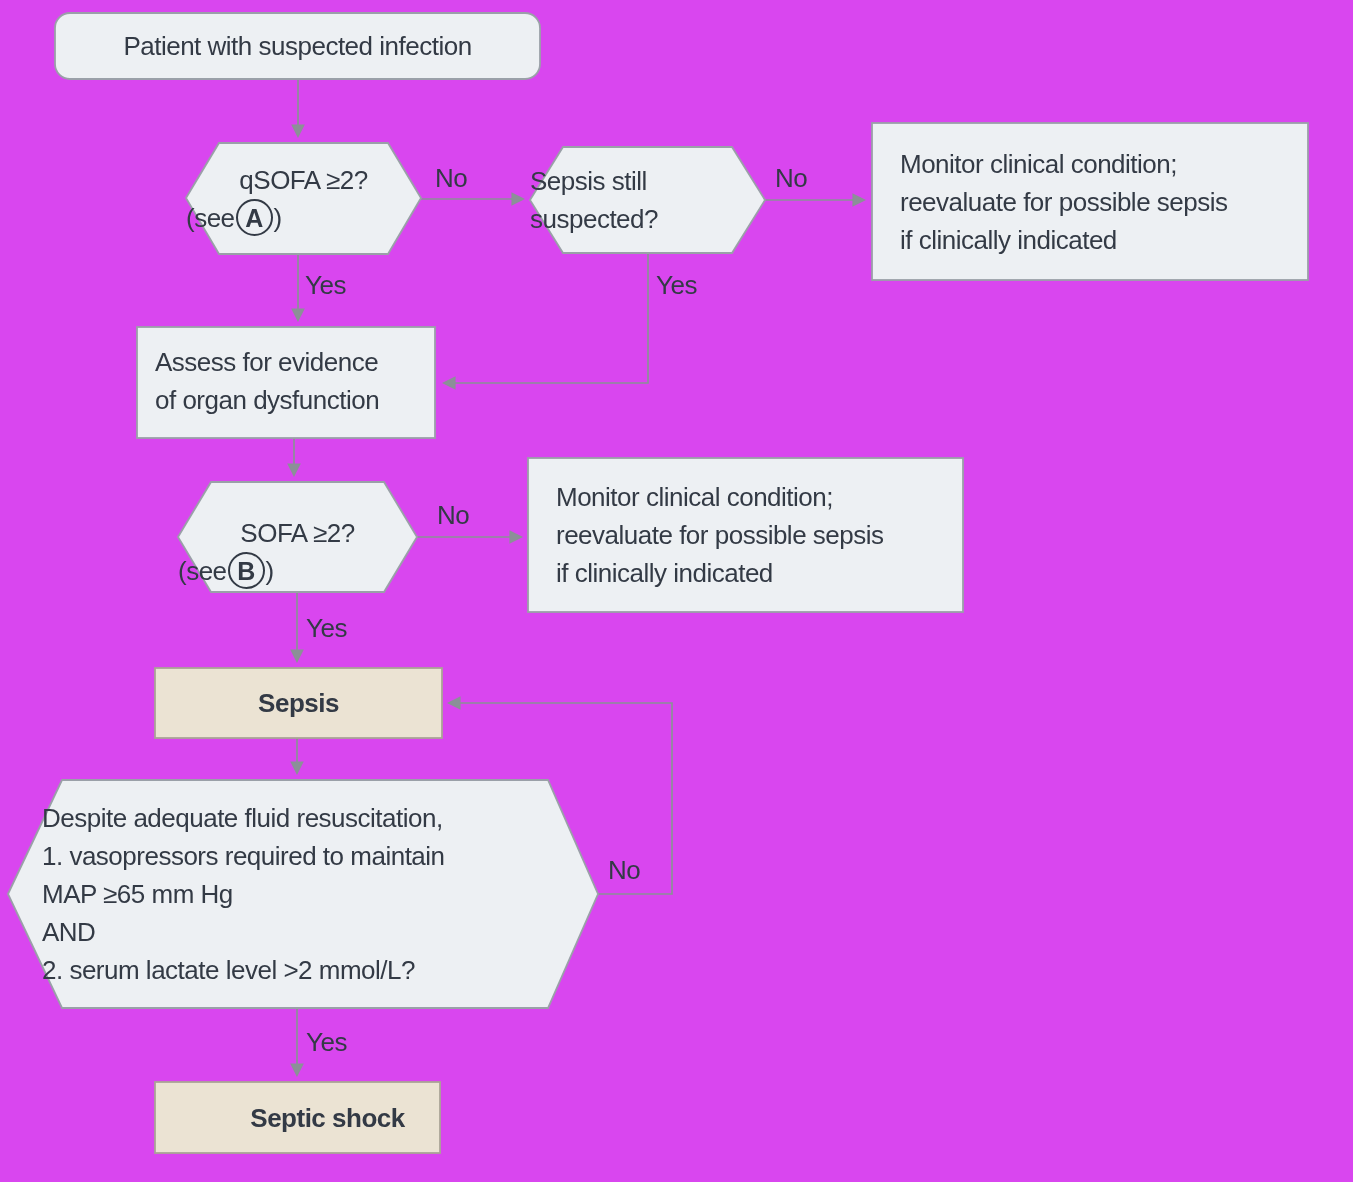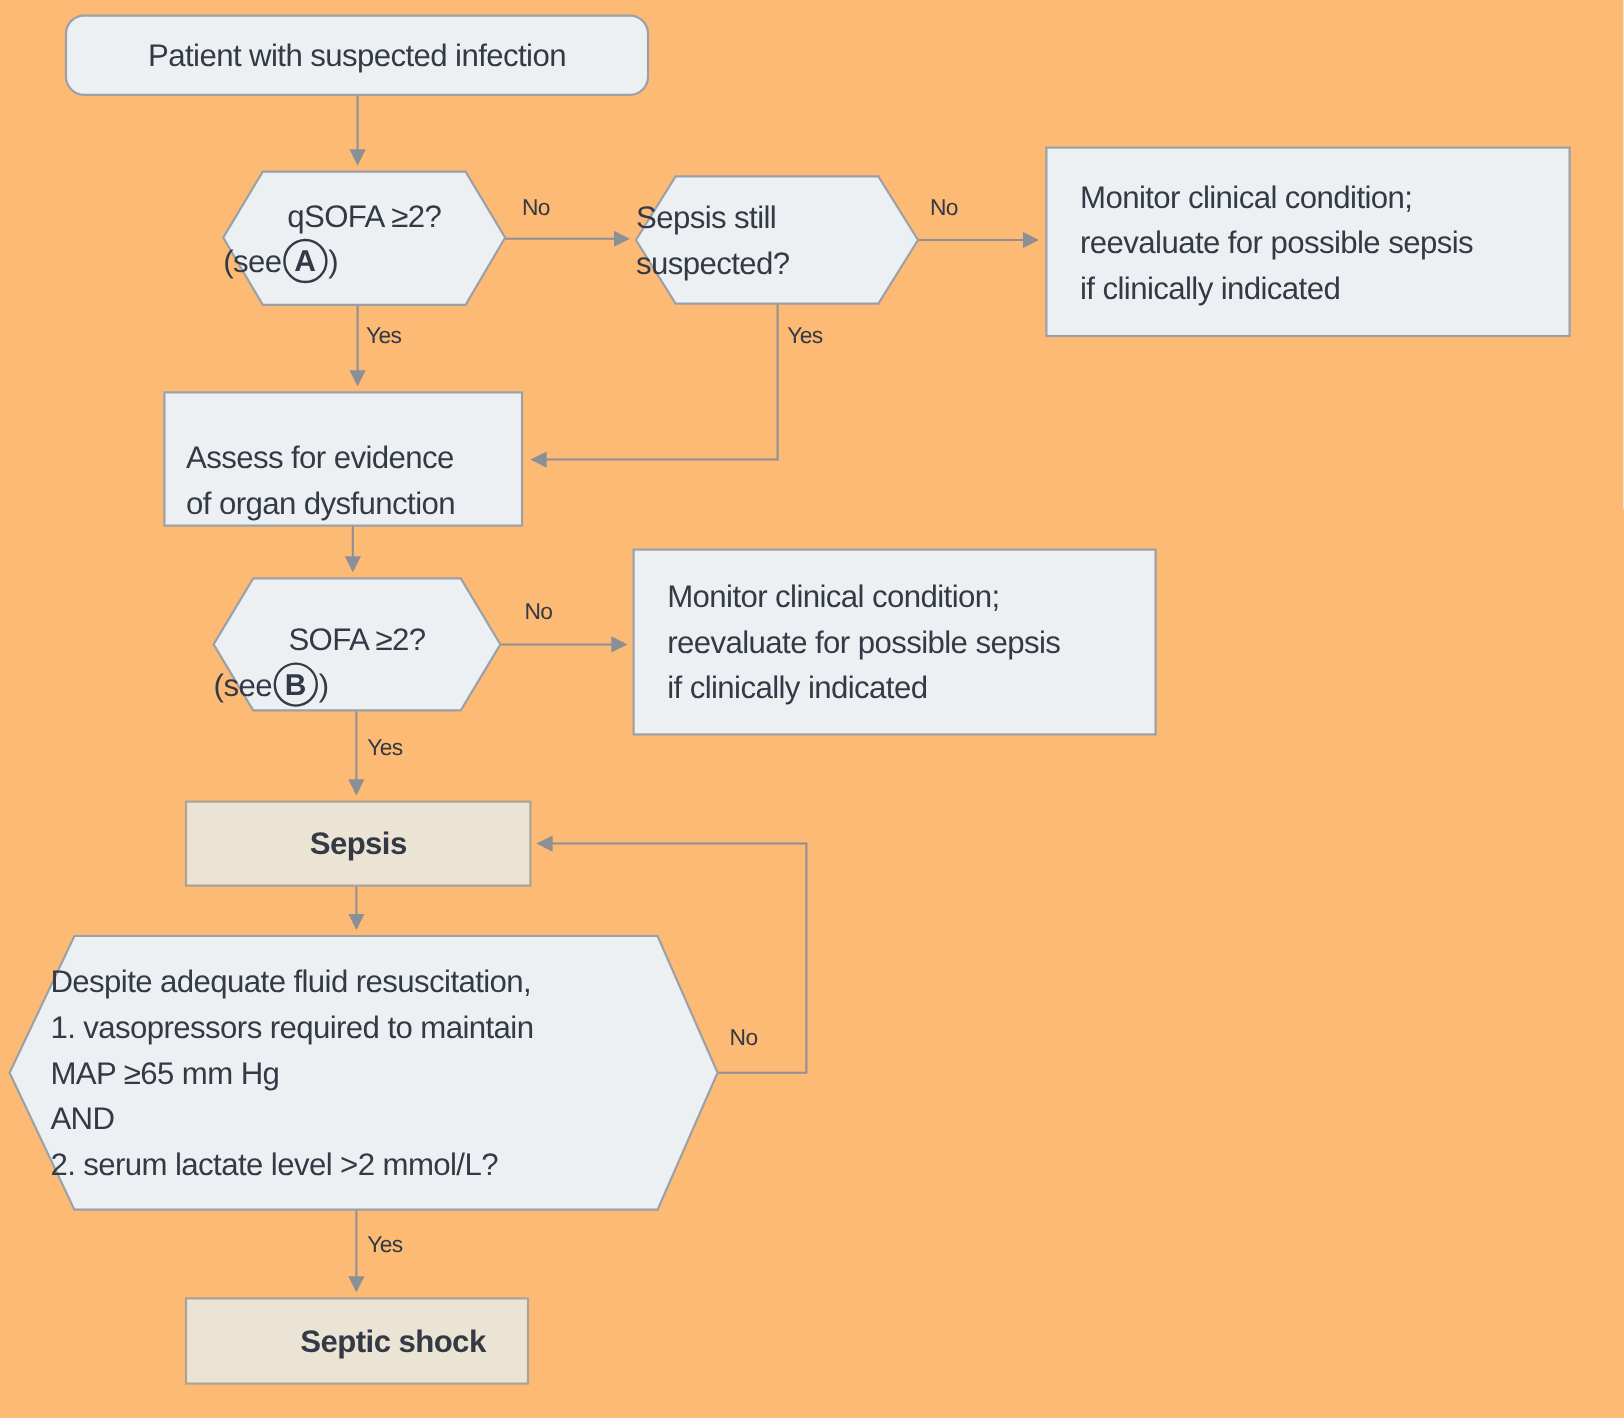--- a/index.html
+++ b/index.html
@@ -1,20 +1,20 @@
 <!DOCTYPE html>
 <html><head>
 <meta charset="utf-8">
 <style>
   html, body { margin: 0; padding: 0; background: #ffffff; }
   .canvas {
     position: relative;
     width: 1353px;
     height: 1182px;
-    background: #fdba74;
+    background: #d946ef;
     font-family: "Liberation Sans", sans-serif;
     color: #333a45;
     overflow: hidden;
   }
   svg.diagram { position: absolute; left: 0; top: 0; }
   .node-light { fill: #edf0f3; stroke: #9aa0a8; stroke-width: 1.8; }
   .node-tan   { fill: #ebe3d3; stroke: #aaa396; stroke-width: 1.8; }
   .edge       { stroke: #8b9097; stroke-width: 1.7; fill: none; }
 
   .txt {
@@ -32,21 +32,21 @@
   .circle-letter {
     display: inline-flex;
     width: 33px; height: 33px;
     border: 2.5px solid #333a45;
     border-radius: 50%;
     align-items: center; justify-content: center;
     font-weight: bold;
     font-size: 25px;
     margin: 0 1px;
   }
-  .edge-label { position: absolute; font-size: 19px; letter-spacing: -0.5px; color: #333a45; }
+  .edge-label { position: absolute; font-size: 26px; letter-spacing: -0.5px; color: #333a45; }
 </style>
 </head>
 <body>
 
 <div class="canvas">
 
   <svg class="diagram" width="1353" height="1182" viewBox="0 0 1353 1182">
     <defs>
       <marker id="arrow" viewBox="0 0 10 10" refX="8.5" refY="5" markerWidth="8" markerHeight="8" orient="auto-start-reverse">
         <path d="M0,0 L10,5 L0,10 z" fill="#8b9097"></path>
@@ -92,21 +92,21 @@
     <div>Sepsis still</div>
     <div>suspected?</div>
   </div>
 
   <div class="txt col left-pad" style="left:872px; top:123px; width:408px; height:157px; padding-left:28px;">
     <div>Monitor clinical condition;</div>
     <div>reevaluate for possible sepsis</div>
     <div>if clinically indicated</div>
   </div>
 
-  <div class="txt col left-pad" style="left:137px; top:344px; width:280px; height:111px; padding-left:18px;">
+  <div class="txt col left-pad" style="left:137px; top:325px; width:280px; height:111px; padding-left:18px;">
     <div>Assess for evidence</div>
     <div>of organ dysfunction</div>
   </div>
 
   <div class="txt col" style="left:178px; top:482px; width:239px; height:139px; text-align:center;">
     <div>SOFA ≥2?</div>
     <div class="see-row">
       <span>(see</span>
       <span class="circle-letter">B</span>
       <span>)</span>

